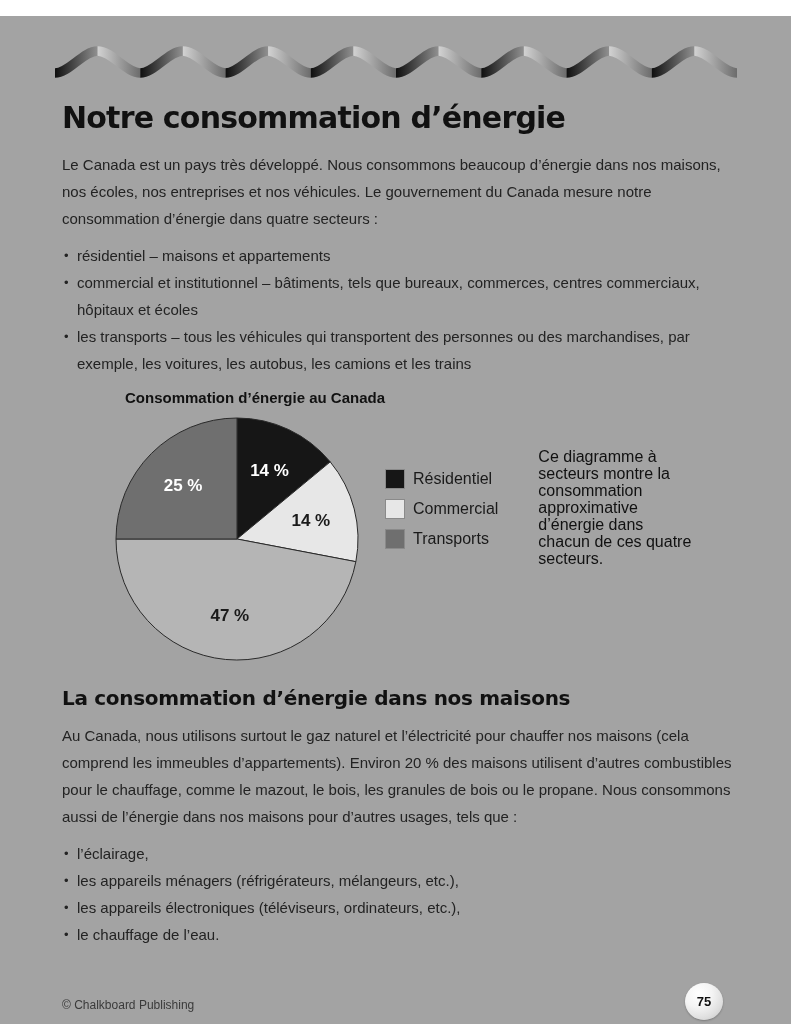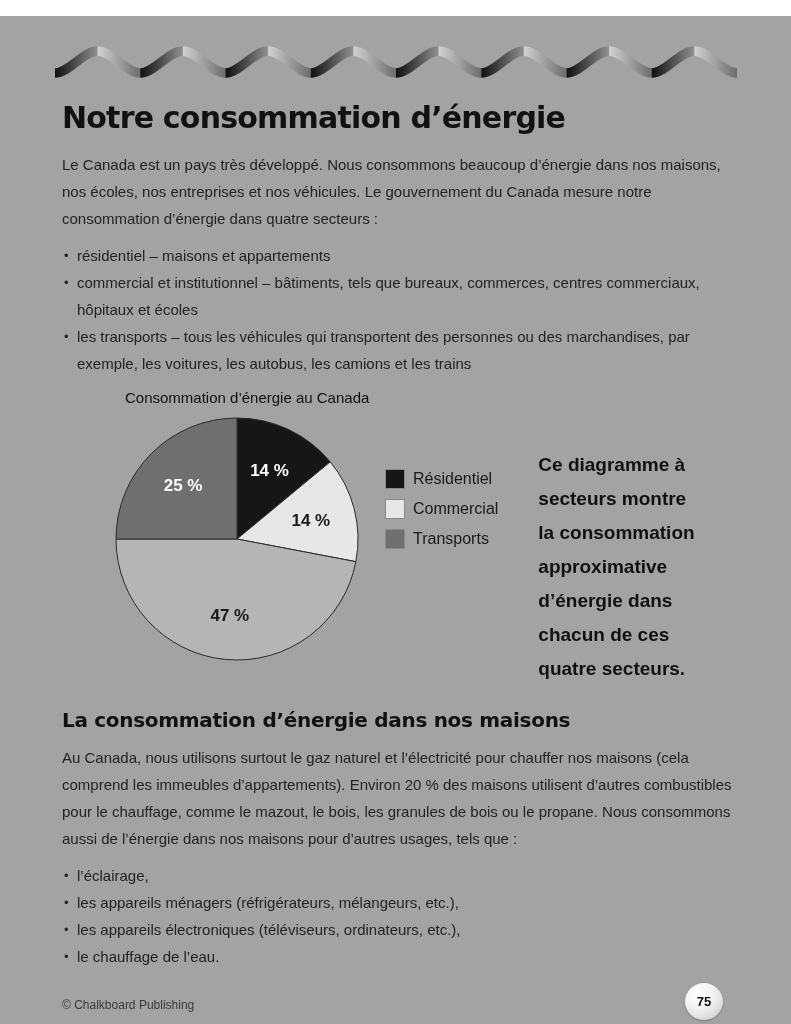--- a/index.html
+++ b/index.html
@@ -48,21 +48,21 @@
   ul.bullet-list li::before {
     content: "\2022";
     position: absolute;
     left: 0; top: 0;
     font-size: 13px;
     color: #232323;
   }
 
   .chart-block { margin-top: 12px; }
   .chart-title {
-    font-weight: normal;
+    font-weight: bold;
     font-size: 15px;
     color: #111111;
     margin-left: 63px;
     margin-bottom: 8px;
   }
   .chart-row { display: flex; align-items: flex-start; }
   .pie-wrap { margin-left: 50px; width: 250px; height: 250px; }
   .pie-label {
     font-family: "Liberation Sans", sans-serif;
     font-weight: bold;
@@ -74,23 +74,23 @@
     width: 20px; height: 20px;
     border: 1px solid #8a8a8a;
     display: inline-block;
     flex: 0 0 auto;
   }
   .legend-label { margin-left: 8px; font-size: 16px; color: #1a1a1a; }
   .chart-note {
     margin-left: 40px;
     padding-top: 34px;
     width: 158px;
-    font-weight: bold;
-    font-size: 19px;
-    line-height: 34px;
+    font-weight: normal;
+    font-size: 16px;
+    line-height: 17px;
     color: #111111;
   }
 
   h2.section-heading {
     font-family: "DejaVu Sans", sans-serif;
     font-weight: 800;
     font-size: 20px;
     letter-spacing: -0.3px;
     color: #111111;
     margin-top: 22px;

